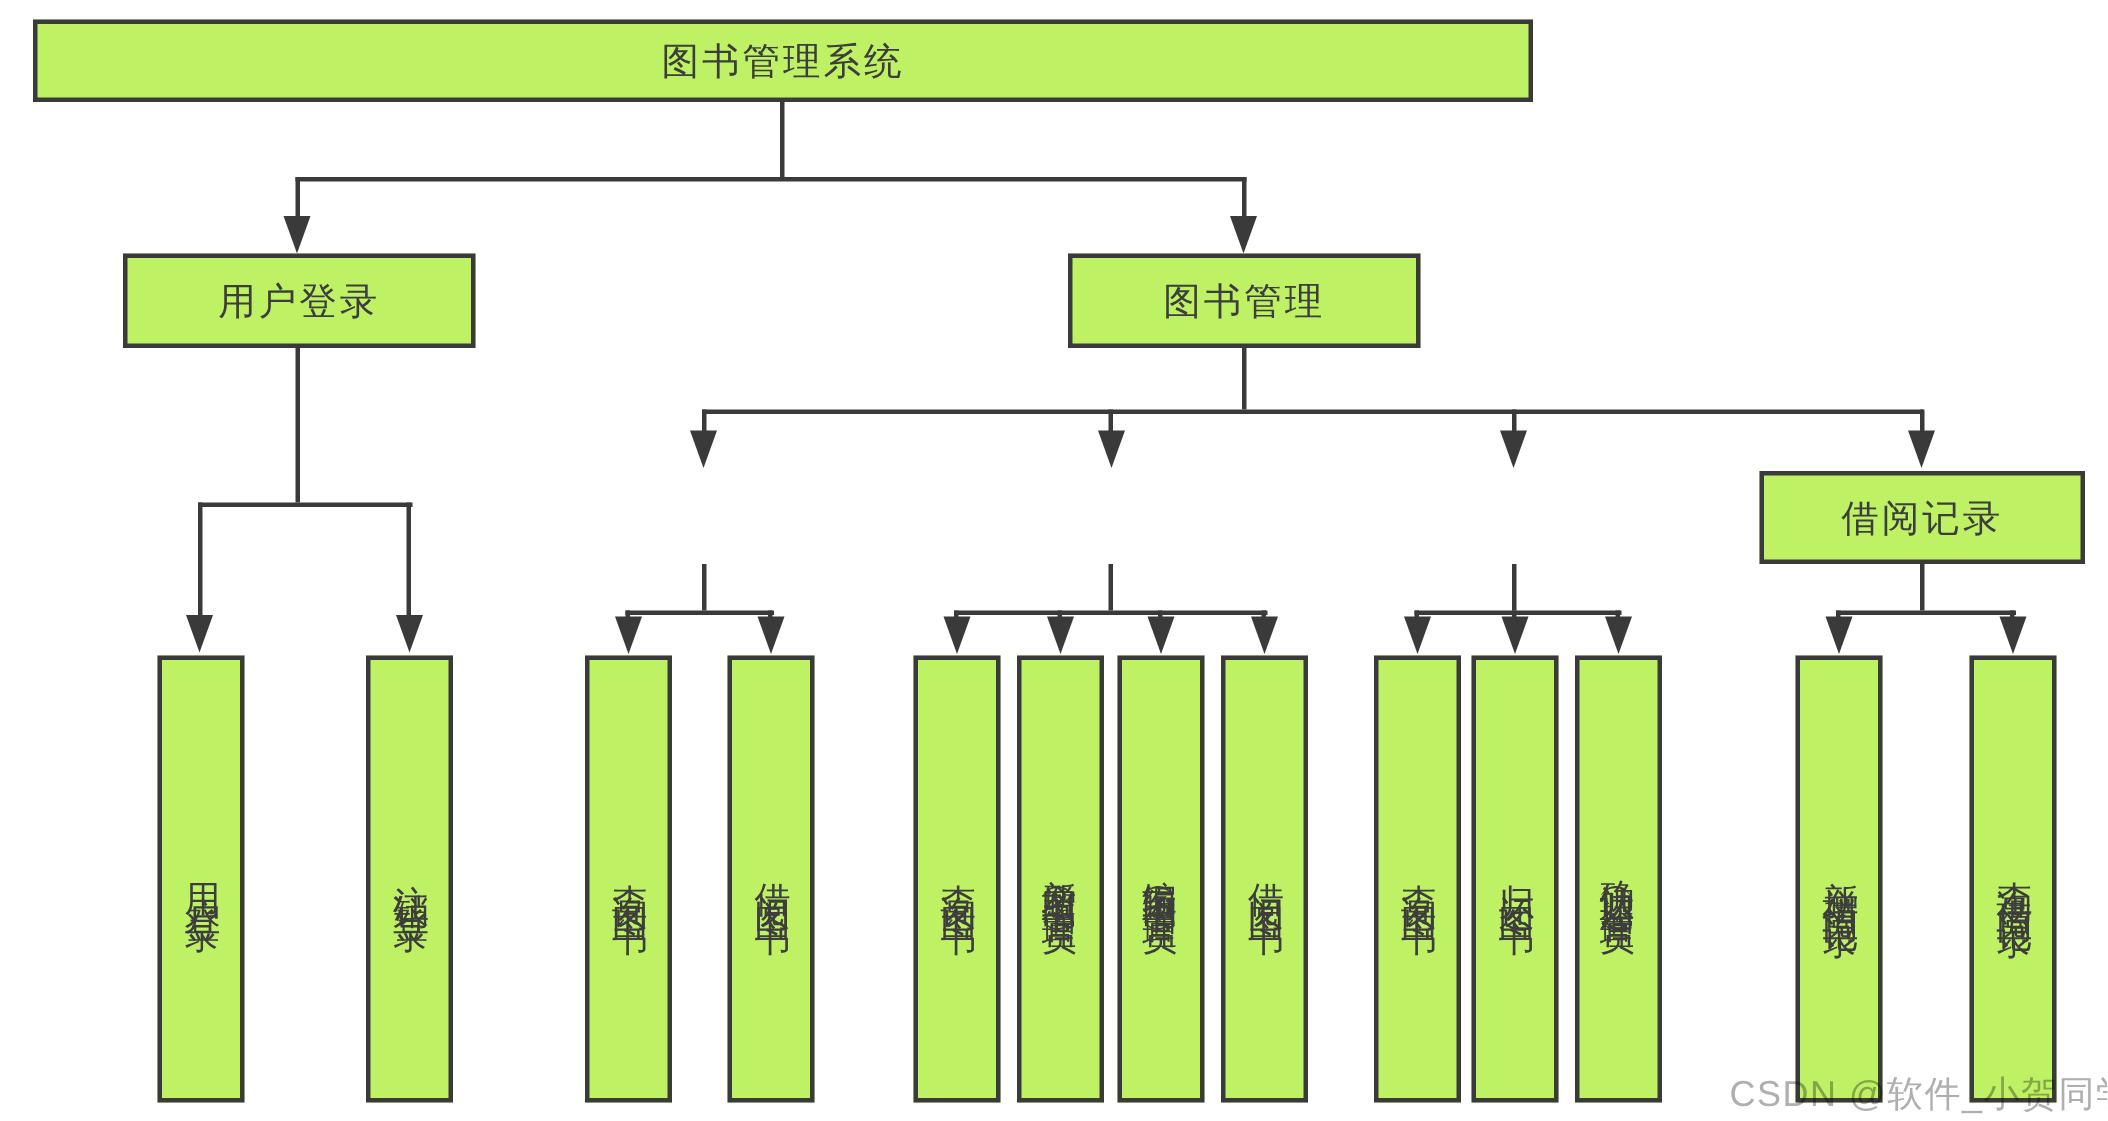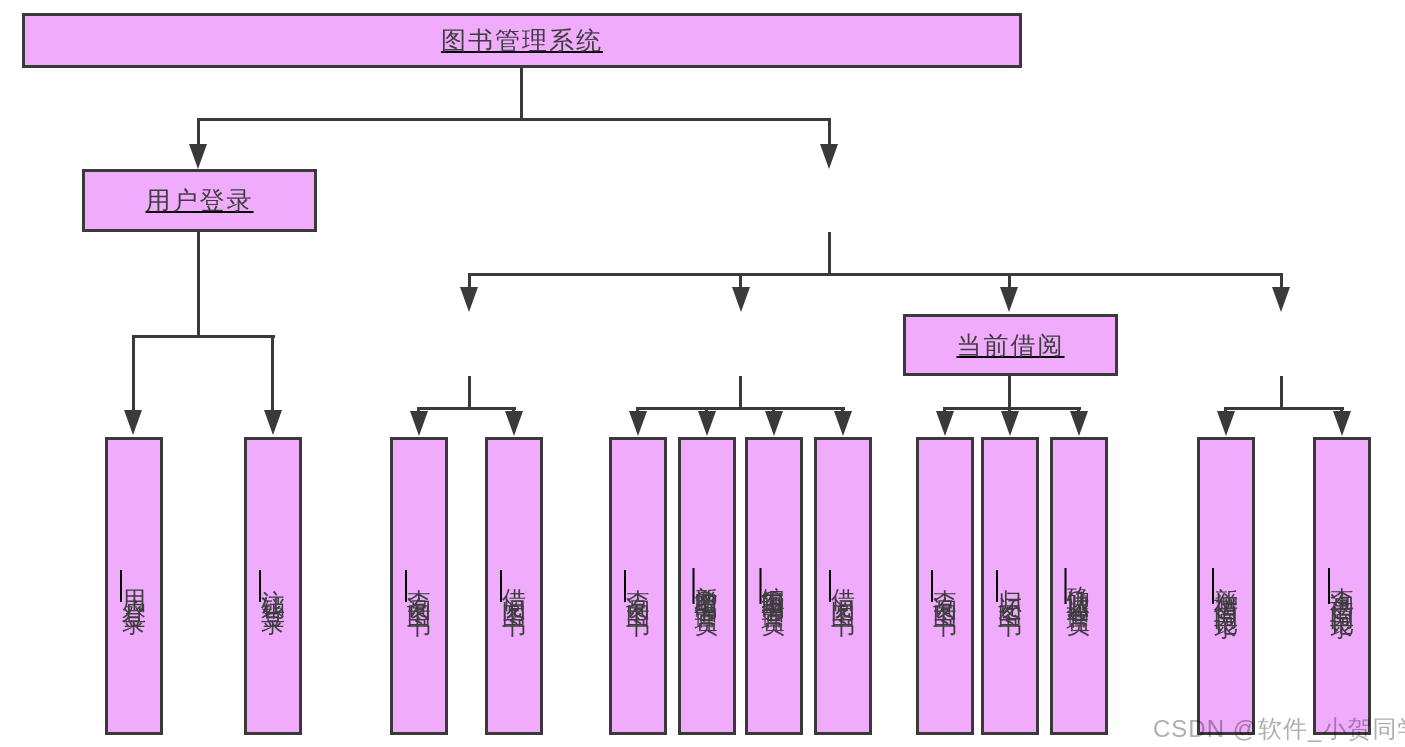--- a/index.html
+++ b/index.html
@@ -8,25 +8,24 @@
     width:1405px;height:747px;
     background:#ffffff;
     overflow:hidden;
     font-family:"Liberation Sans","DejaVu Sans",sans-serif;
   }
   
   .hbox,.vbox{
     position:absolute;
     box-sizing:border-box;
     border:3px solid #3a3a3a;
-    background:#f0abfc;
+    background:#bef264;
     display:flex;
     align-items:center;
     justify-content:center;
-    text-decoration:underline;
   }
   .hbox span{
     font-size:25px;
     letter-spacing:2px;
     color:#3d3d3d;
     white-space:nowrap;
   }
   .vbox{width:58px;top:437px;height:298px;}
   .vbox span{
     writing-mode:vertical-rl;
@@ -69,41 +68,44 @@
   <div class="vl" style="left:520px;top:68px;height:50px"></div>
   <div class="hl" style="left:197px;top:118px;width:634px"></div>
   <div class="vl" style="left:197px;top:118px;height:28px"></div>
   <div class="arr" style="left:189px;top:144px"></div>
   <div class="vl" style="left:828px;top:118px;height:28px"></div>
   <div class="arr" style="left:820px;top:144px"></div>
 
   <div class="hbox" style="left:82px;top:169px;width:235px;height:63px">
     <span>用户登录</span>
   </div>
+  <div class="hbox" style="left:712px;top:169px;width:235px;height:63px">
+    <span>图书管理</span>
+  </div>
 
   <div class="vl" style="left:197px;top:232px;height:103px"></div>
   <div class="hl" style="left:132px;top:335px;width:143px"></div>
   <div class="vl" style="left:132px;top:335px;height:77px"></div>
   <div class="arr" style="left:124px;top:410px"></div>
   <div class="vl" style="left:271px;top:335px;height:77px"></div>
   <div class="arr" style="left:264px;top:410px"></div>
 
   <div class="vl" style="left:828px;top:232px;height:41px"></div>
   <div class="hl" style="left:468px;top:273px;width:814px"></div>
   <div class="vl" style="left:468px;top:273px;height:16px"></div>
   <div class="arr" style="left:460px;top:287px"></div>
   <div class="vl" style="left:739px;top:273px;height:16px"></div>
   <div class="arr" style="left:732px;top:287px"></div>
   <div class="vl" style="left:1008px;top:273px;height:16px"></div>
   <div class="arr" style="left:1000px;top:287px"></div>
   <div class="vl" style="left:1280px;top:273px;height:16px"></div>
   <div class="arr" style="left:1272px;top:287px"></div>
 
-  <div class="hbox" style="left:903px;top:314px;width:215px;height:62px">
-    <span>当前借阅</span>
+  <div class="hbox" style="left:1173px;top:314px;width:217px;height:62px">
+    <span>借阅记录</span>
   </div>
 
   <div class="vl" style="left:468px;top:376px;height:31px"></div>
   <div class="hl" style="left:417px;top:407px;width:99px"></div>
   <div class="vl" style="left:417px;top:407px;height:6px"></div>
   <div class="arr" style="left:410px;top:411px"></div>
   <div class="vl" style="left:512px;top:407px;height:6px"></div>
   <div class="arr" style="left:505px;top:411px"></div>
 
   <div class="vl" style="left:739px;top:376px;height:31px"></div>

